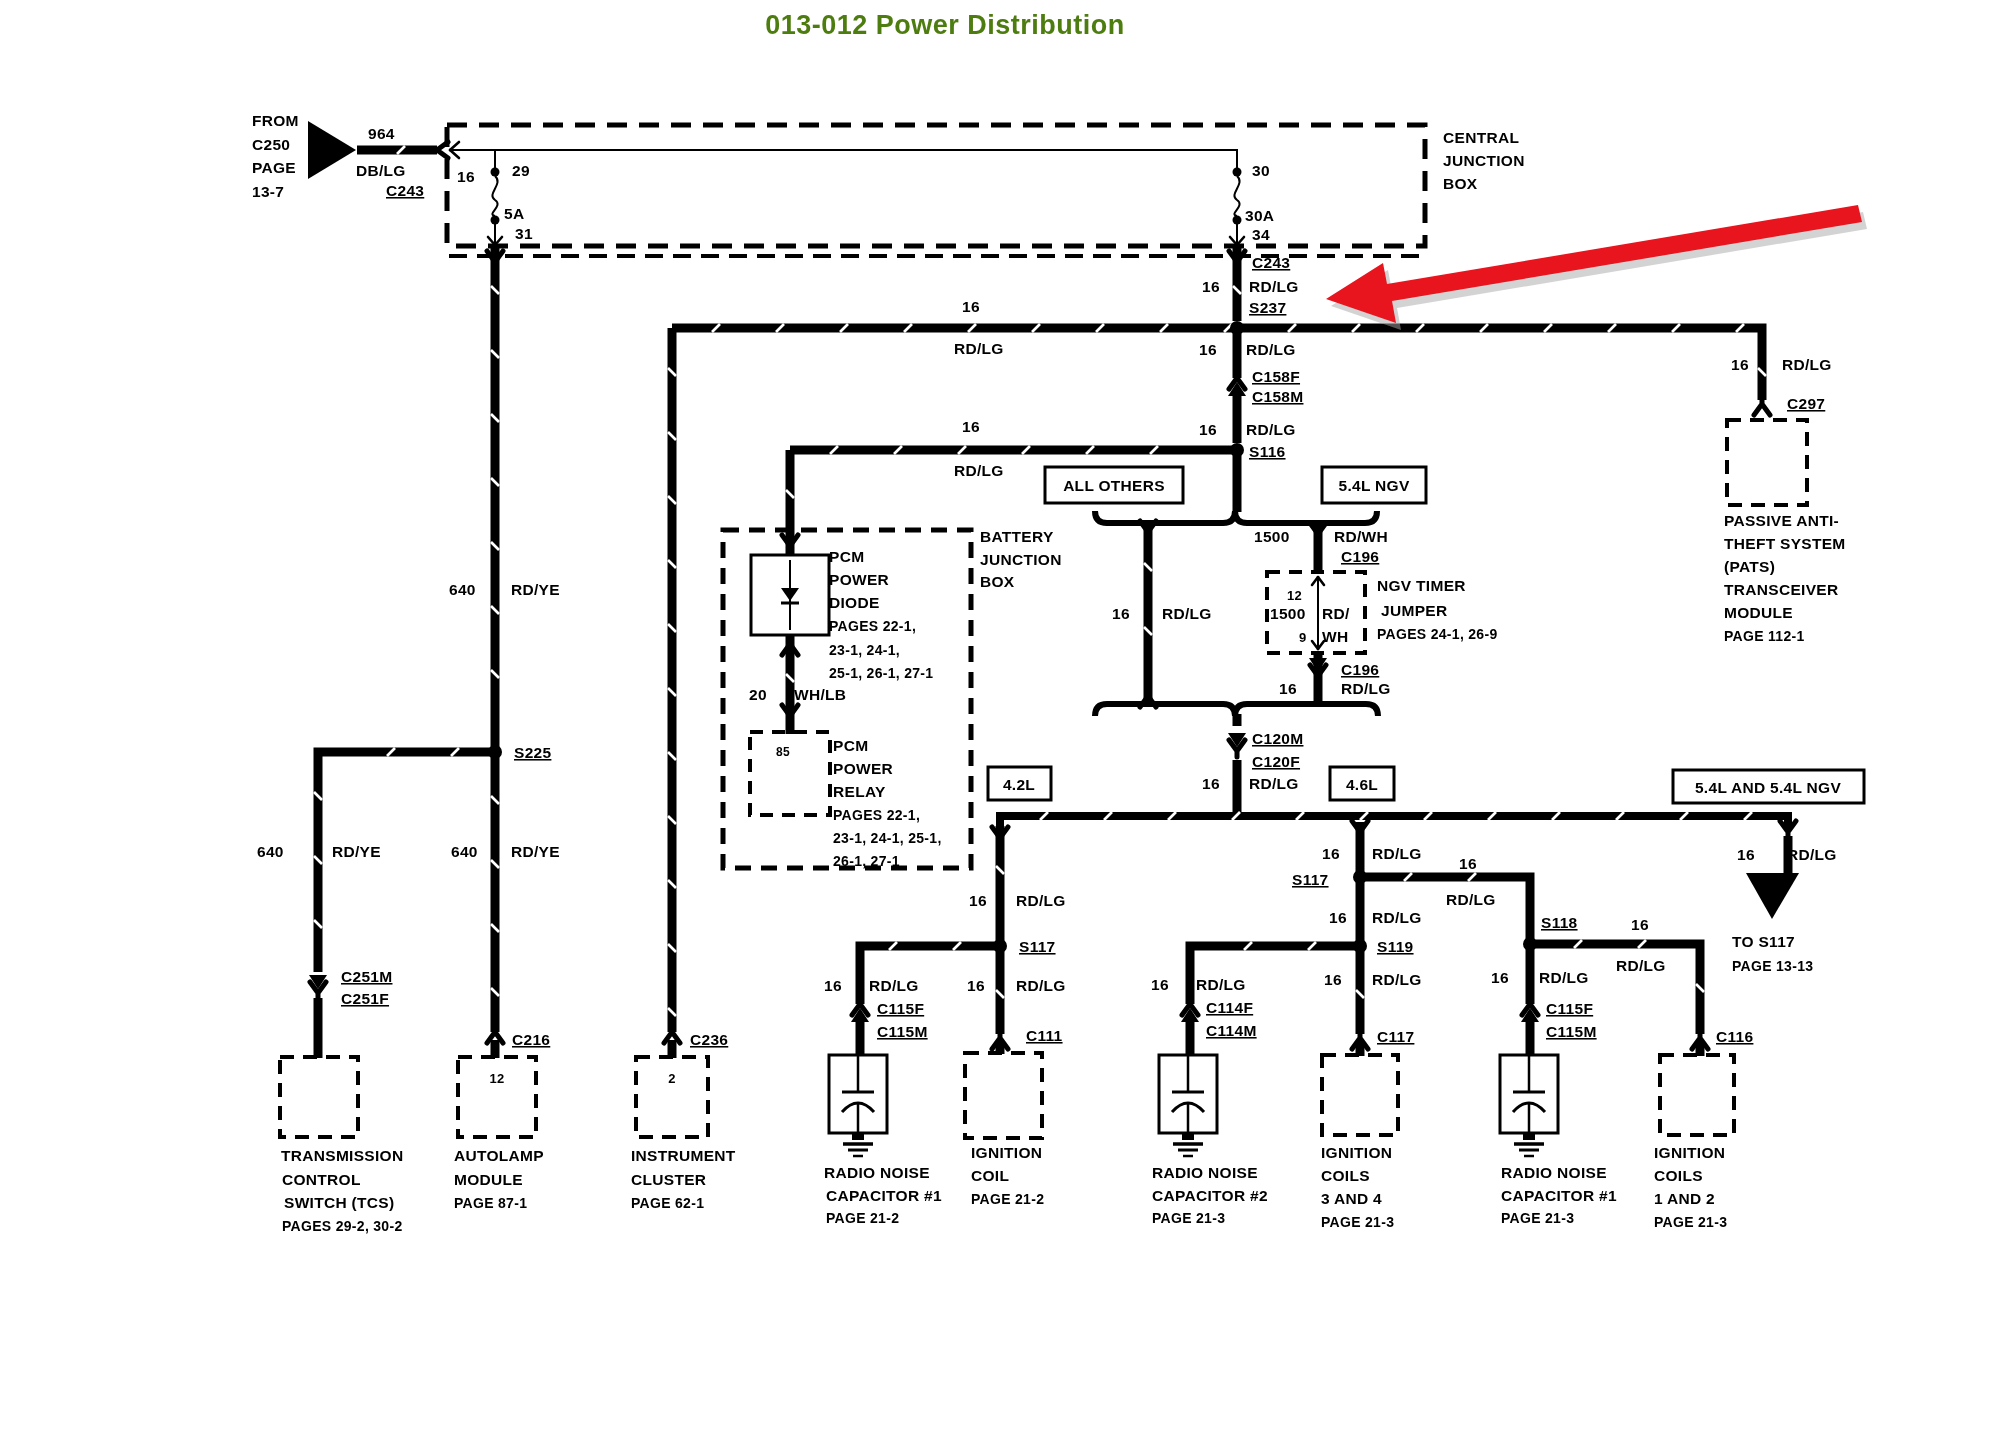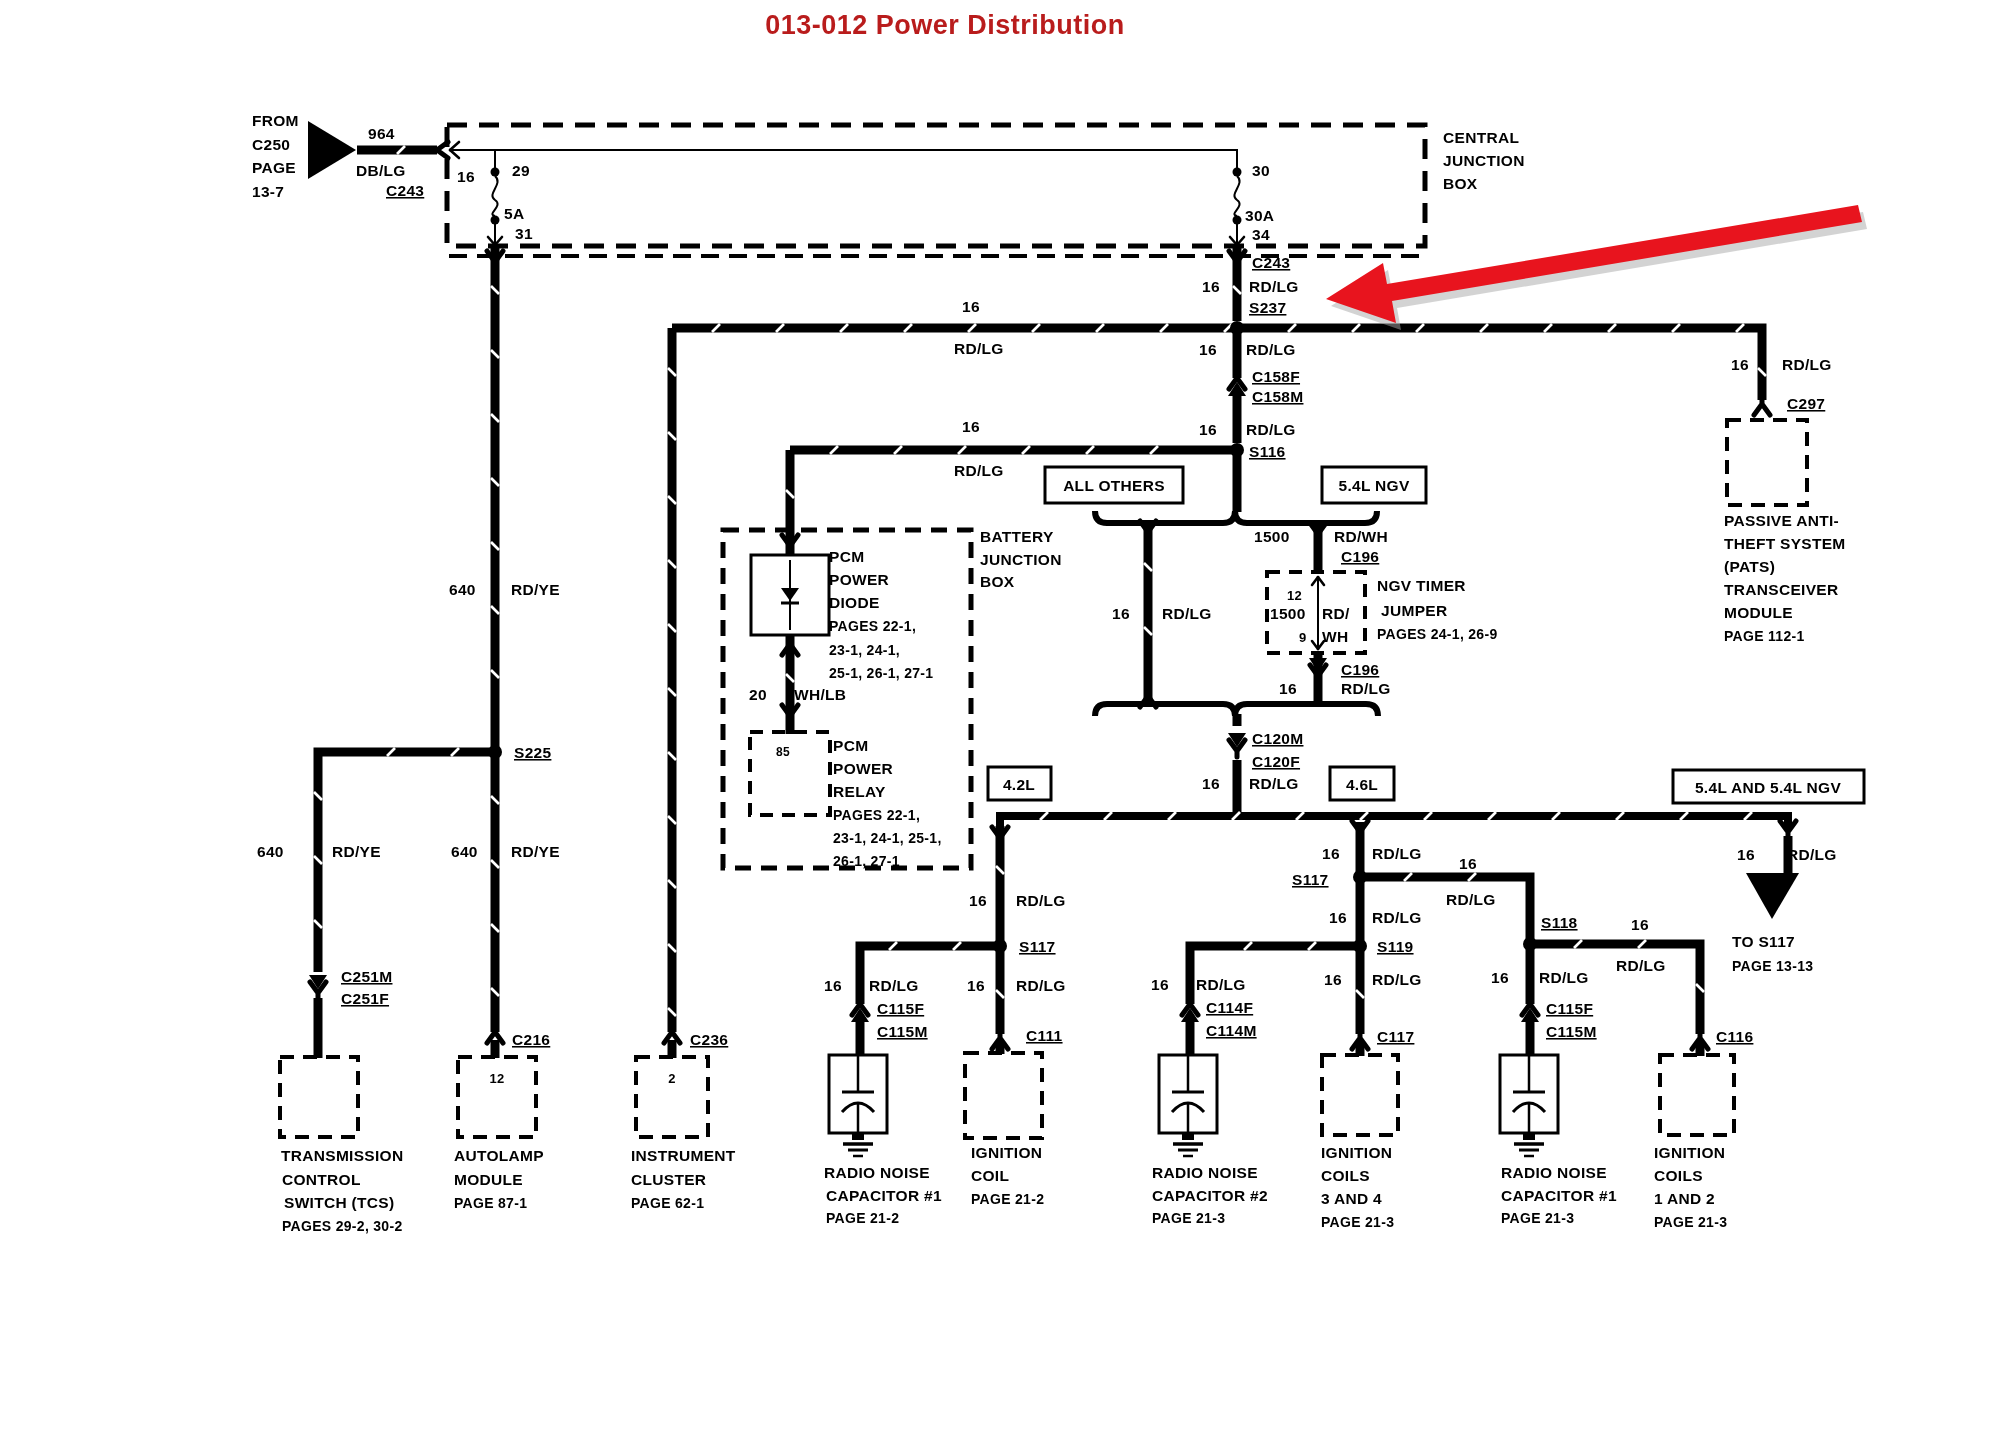--- a/index.html
+++ b/index.html
@@ -1,21 +1,21 @@
 <!DOCTYPE html>
 <html><head>
 <meta charset="utf-8">
 <style>
   html,body{margin:0;padding:0;background:#fff;}
   #canvas{position:relative;width:2000px;height:1446px;background:#ffffff;overflow:hidden;
           font-family:"Liberation Sans",sans-serif;}
   #diagram{position:absolute;left:0;top:0;}
   #title{position:absolute;left:945px;top:10px;transform:translateX(-50%);
          font-family:"Liberation Sans",sans-serif;font-size:27px;font-weight:800;
-         color:#b91c1c;white-space:nowrap;letter-spacing:.5px;}
+         color:#4d7c0f;white-space:nowrap;letter-spacing:.5px;}
   text{font-family:"Liberation Sans",sans-serif;font-weight:700;fill:#000;}
 </style>
 </head>
 <body>
 
 <div id="canvas">
   <svg id="diagram" width="2000" height="1446" viewBox="0 0 2000 1446">
       <rect x="447" y="125" width="978" height="121" fill="none" stroke="#000000" stroke-width="5" stroke-dasharray="20,12"></rect>
       <rect x="723" y="530" width="248" height="338" fill="none" stroke="#000000" stroke-width="5" stroke-dasharray="16,10"></rect>
       <rect x="1267" y="572" width="98" height="81" fill="none" stroke="#000000" stroke-width="4" stroke-dasharray="13,9"></rect>

